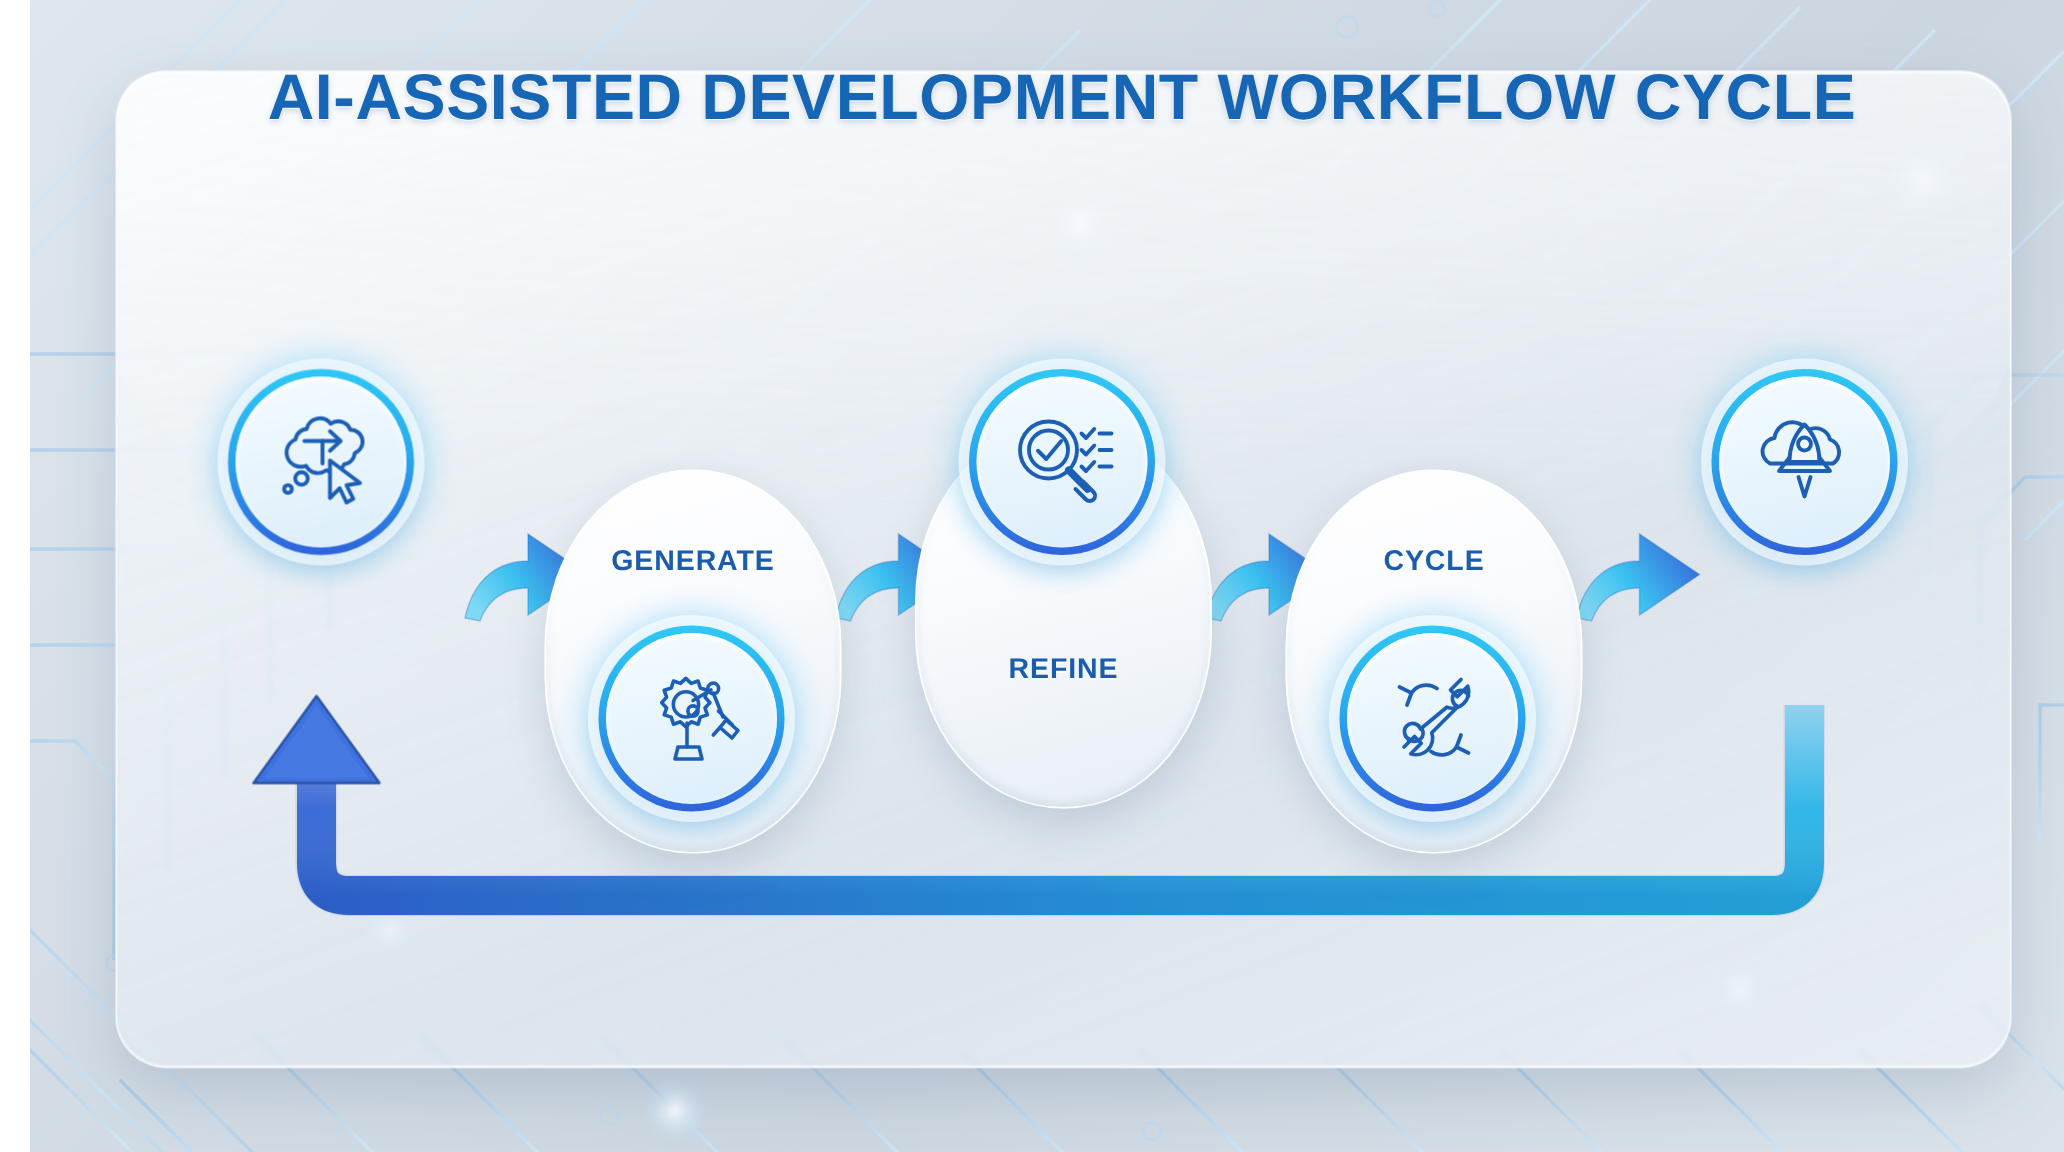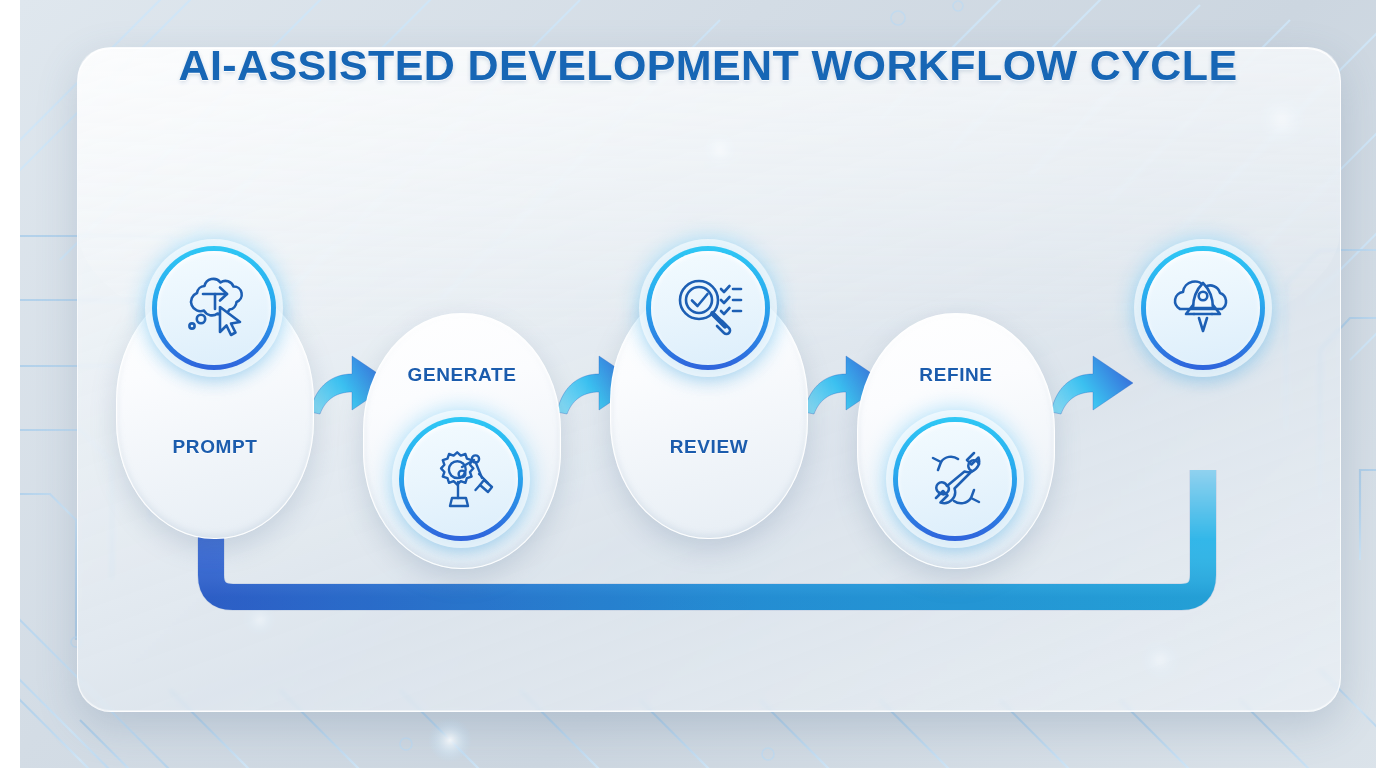--- a/index.html
+++ b/index.html
@@ -285,23 +285,20 @@
   </svg>
 
   <svg class="step-arrow" style="left:782px; top:350px;" viewBox="0 0 86 66">
     <path d="M 2 62 C 8 34 26 24 44 24 L 44 6 L 84 33 L 44 60 L 44 42 C 30 42 18 48 12 64 Z" fill="url(#ag1)" stroke="#2a66c4" stroke-opacity="0.35" stroke-width="1"></path>
   </svg>
 
   <svg class="step-arrow" style="left:1029px; top:350px;" viewBox="0 0 86 66">
     <path d="M 2 62 C 8 34 26 24 44 24 L 44 6 L 84 33 L 44 60 L 44 42 C 30 42 18 48 12 64 Z" fill="url(#ag1)" stroke="#2a66c4" stroke-opacity="0.35" stroke-width="1"></path>
   </svg>
 
-  <div class="node" style="left:96px; top:283px;">
-    <div class="node-label" style="top:152px;">PROMPT</div>
-  </div>
   <div class="icon-bubble" style="left:132px; top:246px;">
     <div class="icon-bubble-inner">
       <svg width="78" height="78" viewBox="0 0 78 78" fill="none" stroke="#1d5fb4" stroke-width="2.6" stroke-linecap="round" stroke-linejoin="round">
 
         <path d="M22 24 a8 8 0 0 1 7.5 -7 a9 9 0 0 1 16 -3.5 a8.5 8.5 0 0 1 13 4
                  a8 8 0 0 1 3 15.5 a8 8 0 0 1 -7 7.5 a8.5 8.5 0 0 1 -12 4
                  a9 9 0 0 1 -13.5 -3 a8 8 0 0 1 -7 -17.5 Z"></path>
 
         <path d="M28 25 L52 25"></path>
         <path d="M45 18.5 L52 25 L45 31.5"></path>
@@ -337,21 +334,21 @@
         <path d="M62 40 l8 7 l-4 5 l-8 -7 Z"></path>
         <path d="M58 45 l-4.5 5"></path>
 
         <path d="M36 42 L36 58"></path>
         <path d="M30 58 L44 58 L46 66 L28 66 Z"></path>
       </svg>
     </div>
   </div>
 
   <div class="node" style="left:590px; top:283px;">
-    <div class="node-label" style="top:152px;">REVIEW</div>
+    <div class="node-label" style="top:152px;">REFINE</div>
   </div>
   <div class="icon-bubble" style="left:626px; top:246px;">
     <div class="icon-bubble-inner">
       <svg width="78" height="78" viewBox="0 0 78 78" fill="none" stroke="#1d5fb4" stroke-width="2.6" stroke-linecap="round" stroke-linejoin="round">
 
         <circle cx="30" cy="31" r="19"></circle>
         <circle cx="30" cy="31" r="13"></circle>
         <path d="M23 31.5 L28.5 37 L38.5 25"></path>
         <path d="M43.5 44.5 L56 57" stroke-width="5"></path>
         <path d="M53 52 l7 7 a3.5 3.5 0 0 1 -5 5 l-7 -7"></path>
@@ -360,21 +357,21 @@
         <path d="M64 20 L72 20"></path>
         <path d="M52 31 l3 3 l5.5 -6"></path>
         <path d="M64 31 L72 31"></path>
         <path d="M52 42 l3 3 l5.5 -6"></path>
         <path d="M64 42 L72 42"></path>
       </svg>
     </div>
   </div>
 
   <div class="node" style="left:837px; top:313px;">
-    <div class="node-label" style="top:50px;">REFINE</div>
+    <div class="node-label" style="top:50px;">CYCLE</div>
   </div>
   <div class="icon-bubble" style="left:873px; top:417px;">
     <div class="icon-bubble-inner">
       <svg width="78" height="78" viewBox="0 0 78 78" fill="none" stroke="#1d5fb4" stroke-width="2.5" stroke-linecap="round" stroke-linejoin="round">
 
         <path d="M58 13 l-7 7 l4.5 4.5 l7 -7 a11 11 0 0 1 -14 14 L31 46
                  a5.5 5.5 0 1 0 -7 7 l-1 1"></path>
         <path d="M24.5 53.5 a5.5 5.5 0 0 0 7.5 -7.5"></path>
 
         <path d="M20 58 l7 -7 l4.5 4.5 l-7 7 a11 11 0 0 0 14 -14 L56 31

